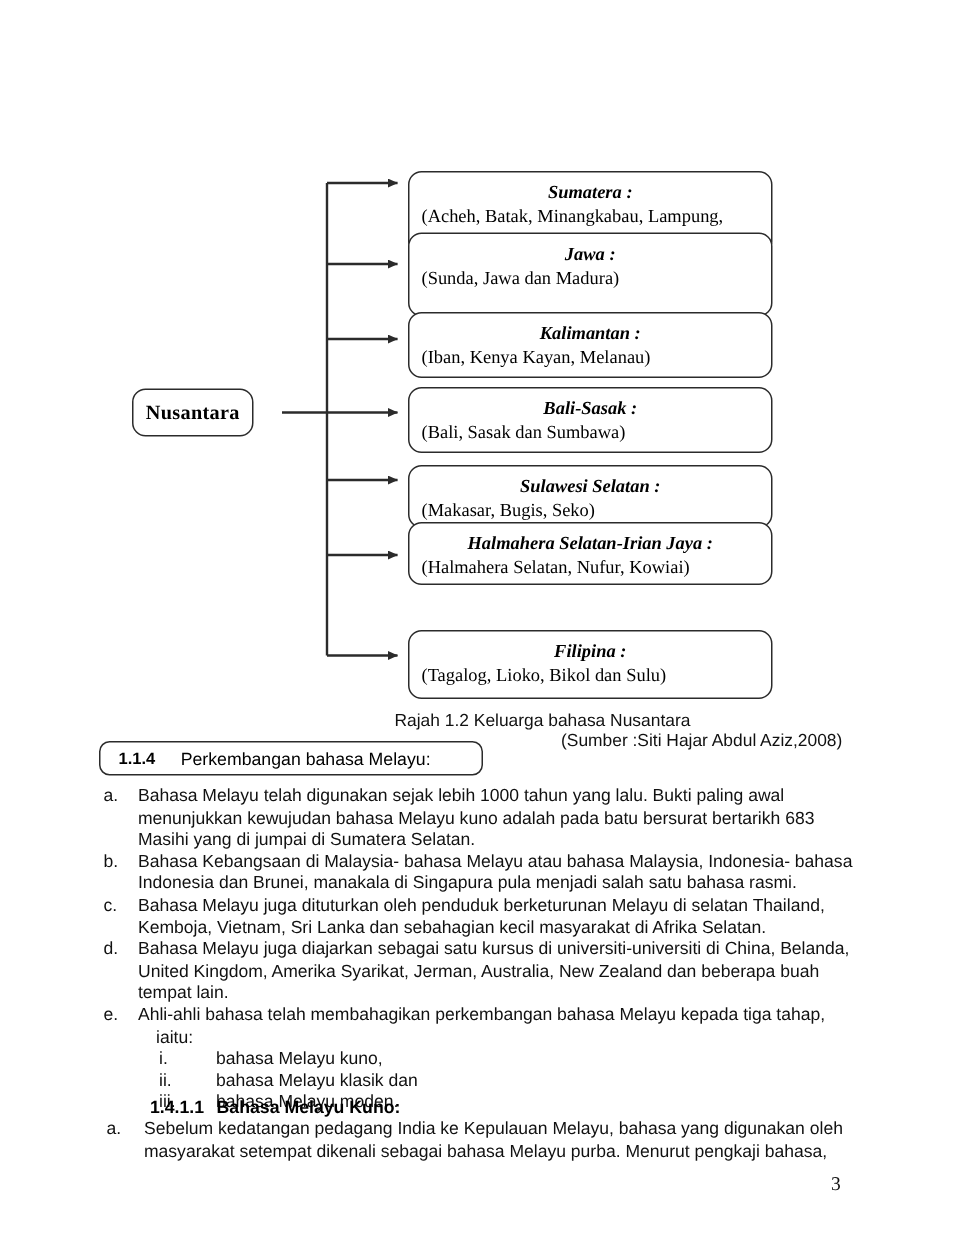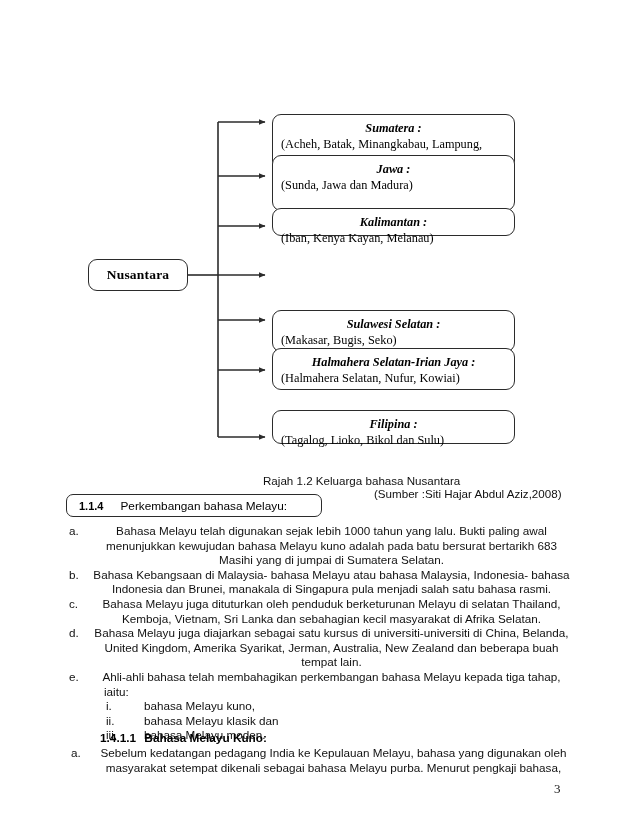--- a/index.html
+++ b/index.html
@@ -30,21 +30,21 @@
     box-sizing: border-box;
     border: 1.3px solid #2b2b2b;
     border-radius: 9px;
     background: #ffffff;
     font-family: "Liberation Serif", serif;
   }
 
   .root-box {
     left: 88px;
     top: 259px;
-    width: 100px;
+    width: 81px;
     height: 32px;
     display: flex;
     align-items: center;
     justify-content: center;
   }
   .root-label {
     font-weight: bold;
     font-size: 13.5px;
     letter-spacing: 0.2px;
     color: #000;
@@ -68,25 +68,25 @@
     display: block;
     text-align: left;
     font-size: 12.3px;
     line-height: 16px;
     color: #000;
   }
 
   
   #box-0 { top: 86px;  height: 56px; margin-top: 28px; }
   #box-1 { top: 155px; height: 56px; }
-  #box-2 { top: 208px; height: 28px; }
+  #box-2 { top: 208px; height: 44px; }
   #box-3 { top: 258px; height: 44px; }
   #box-4 { top: 310px; height: 42px; }
   #box-5 { top: 348px; height: 42px; }
-  #box-6 { top: 410px; height: 34px; }
+  #box-6 { top: 420px; height: 46px; }
 
   #connectors {
     position: absolute;
     left: 0;
     top: 0;
     width: 638px;
     height: 466px;
     pointer-events: none;
   }
 
@@ -144,21 +144,21 @@
     margin-bottom: 0px;
   }
   .alpha-item > .marker {
     position: absolute;
     left: 3px;
     top: 0;
     width: 20px;
   }
   .alpha-item > .text {
     display: block;
-    text-align: center;
+    text-align: left;
   }
   .sub-line {
     padding-left: 38px;
   }
   .roman-list {
     margin-top: 0;
     padding-left: 0;
   }
   .roman-item {
     position: relative;
@@ -241,20 +241,24 @@
   <div class="node-box leaf-box" id="box-1">
     <span class="leaf-title">Jawa :</span>
     <span class="leaf-items">(Sunda, Jawa dan Madura)</span>
   </div>
 
   <div class="node-box leaf-box" id="box-2">
     <span class="leaf-title">Kalimantan :</span>
     <span class="leaf-items">(Iban, Kenya Kayan, Melanau)</span>
   </div>
 
+  <div class="node-box leaf-box" id="box-3">
+    <span class="leaf-title">Bali-Sasak :</span>
+    <span class="leaf-items">(Bali, Sasak dan Sumbawa)</span>
+  </div>
 
   <div class="node-box leaf-box" id="box-4">
     <span class="leaf-title">Sulawesi Selatan :</span>
     <span class="leaf-items">(Makasar, Bugis, Seko)</span>
   </div>
 
   <div class="node-box leaf-box" id="box-5">
     <span class="leaf-title">Halmahera Selatan-Irian Jaya :</span>
     <span class="leaf-items">(Halmahera Selatan, Nufur, Kowiai)</span>
   </div>

